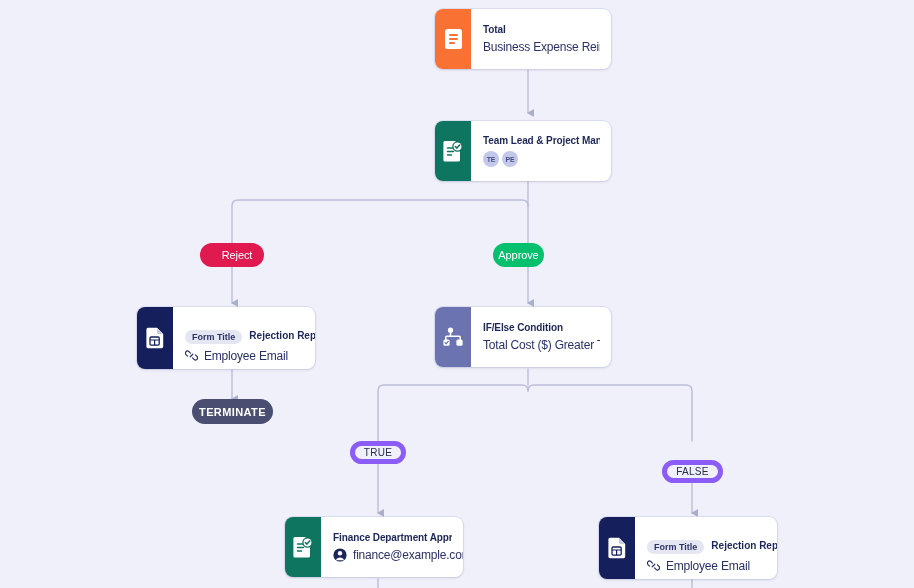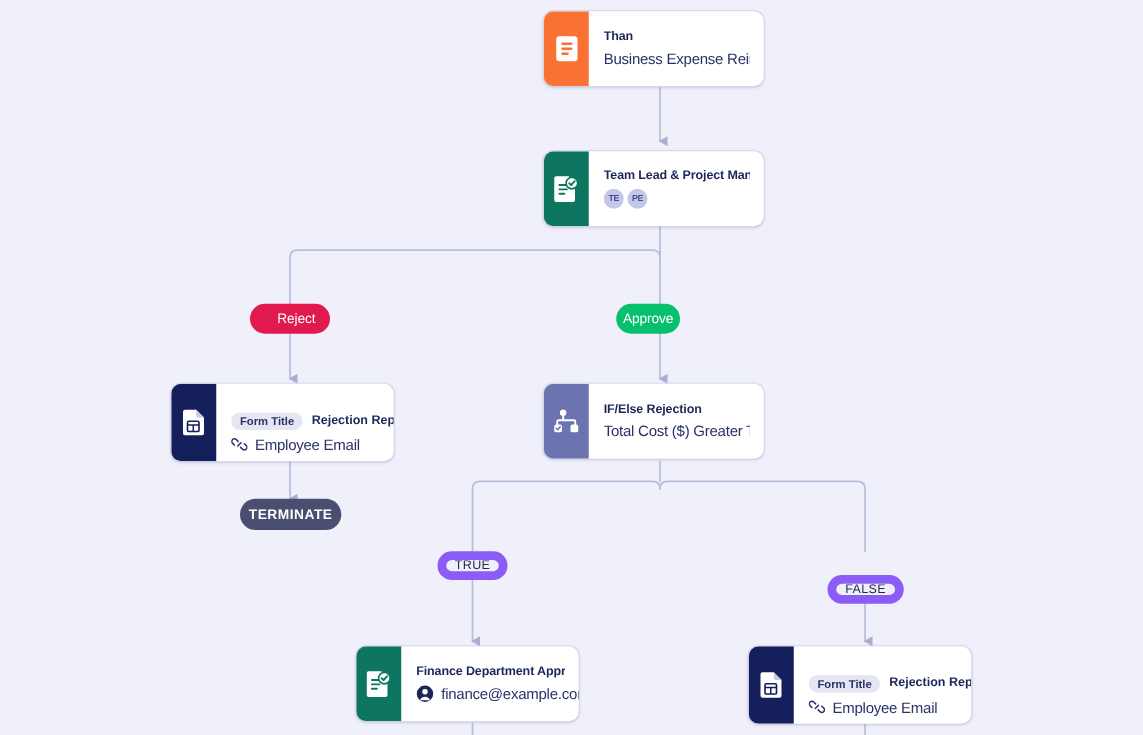--- a/index.html
+++ b/index.html
@@ -83,21 +83,21 @@
     color: #474f86;
     font-size: 7px;
     font-weight: bold;
     display: flex;
     align-items: center;
     justify-content: center;
     letter-spacing: -0.2px;
   }
 
   
-  .ft-row { display: flex; align-items: center; gap: 7px; margin-top: 16px; }
+  .ft-row { display: flex; align-items: flex-start; gap: 7px; margin-top: 16px; }
   .ft-pill {
     background: #e4e6f2;
     color: #2b3366;
     font-size: 9px;
     font-weight: bold;
     border-radius: 9px;
     padding: 2px 7px;
     white-space: nowrap;
   }
   .ft-val {
@@ -131,21 +131,21 @@
   }
   .elabel-reject   { background: #e01a4f; color: #ffffff; padding-left: 10px; }
   .elabel-approve  { background: #07c06e; color: #ffffff; }
   .elabel-terminate{
     background: #4a4f72; color: #ffffff;
     font-size: 11px; font-weight: bold; letter-spacing: 0.4px;
   }
   .elabel-bool {
     background: #f0f0fa;
     color: #252b4d;
-    border: 7px solid #8b5cf6;
+    border: 5px solid #8b5cf6;
     font-size: 10px;
     letter-spacing: 0.3px;
   }
 </style>
 </head>
 <body>
 
 <div id="canvas">
 
   <svg id="edges" viewBox="0 0 914 588" xmlns="http://www.w3.org/2000/svg">
@@ -184,21 +184,21 @@
   <div class="node" style="left:435px; top:9px; width:176px; height:60px;">
     <div class="node-icon ic-orange">
       <svg width="19" height="22" viewBox="0 0 19 22" xmlns="http://www.w3.org/2000/svg">
         <rect x="1" y="1" width="17" height="20" rx="2.6" fill="#ffffff"></rect>
         <rect x="5" y="6" width="9" height="1.9" rx="0.9" fill="#f97234"></rect>
         <rect x="5" y="10" width="9" height="1.9" rx="0.9" fill="#f97234"></rect>
         <rect x="5" y="14" width="6" height="1.9" rx="0.9" fill="#f97234"></rect>
       </svg>
     </div>
     <div class="node-body">
-      <div class="node-title">Than</div>
+      <div class="node-title">Total</div>
       <div class="node-sub">Business Expense Reimbur...</div>
     </div>
   </div>
 
   <div class="node" style="left:435px; top:121px; width:176px; height:60px;">
     <div class="node-icon ic-green">
       <svg width="20" height="22" viewBox="0 0 20 22" xmlns="http://www.w3.org/2000/svg">
         <path d="M2 1 H12 L17 6 V20 A1.6 1.6 0 0 1 15.4 21.6 H2 A1.6 1.6 0 0 1 0.4 20 V2.6 A1.6 1.6 0 0 1 2 1 Z" fill="#ffffff"></path>
         <path d="M4.5 8 h6 M4.5 11.5 h6 M4.5 15 h4" stroke="#0e7561" stroke-width="1.5" stroke-linecap="round" fill="none"></path>
         <circle cx="14.5" cy="6.5" r="4.6" fill="#ffffff" stroke="#0e7561" stroke-width="1.3"></circle>
@@ -249,21 +249,21 @@
     <div class="node-icon ic-violet">
       <svg width="21" height="21" viewBox="0 0 21 21" xmlns="http://www.w3.org/2000/svg">
         <circle cx="7.5" cy="3.2" r="2.6" fill="#ffffff"></circle>
         <path d="M7.5 5.8 V9.2 M2.8 12.4 V10.2 A1 1 0 0 1 3.8 9.2 H16.2 A1 1 0 0 1 17.2 10.2 V12.4" stroke="#ffffff" stroke-width="1.6" fill="none" stroke-linecap="round" stroke-linejoin="round"></path>
         <rect x="0.4" y="12.6" width="6.2" height="6.2" rx="1.5" fill="#ffffff"></rect>
         <rect x="13.4" y="12.6" width="6.2" height="6.2" rx="1.5" fill="#ffffff"></rect>
         <path d="M2 15.6 L3.2 16.8 L5.2 14.4" stroke="#6b73b0" stroke-width="1.2" fill="none" stroke-linecap="round" stroke-linejoin="round"></path>
       </svg>
     </div>
     <div class="node-body">
-      <div class="node-title">IF/Else Rejection</div>
+      <div class="node-title">IF/Else Condition</div>
       <div class="node-sub">Total Cost ($) Greater Than "1</div>
     </div>
   </div>
 
   <div class="elabel elabel-terminate" style="left:192px; top:399px; width:81px; height:25px;">TERMINATE</div>
 
   <div class="elabel elabel-bool" style="left:350px; top:441px; width:56px; height:23px;">TRUE</div>
 
   <div class="elabel elabel-bool" style="left:662px; top:460px; width:61px; height:23px;">FALSE</div>
 

